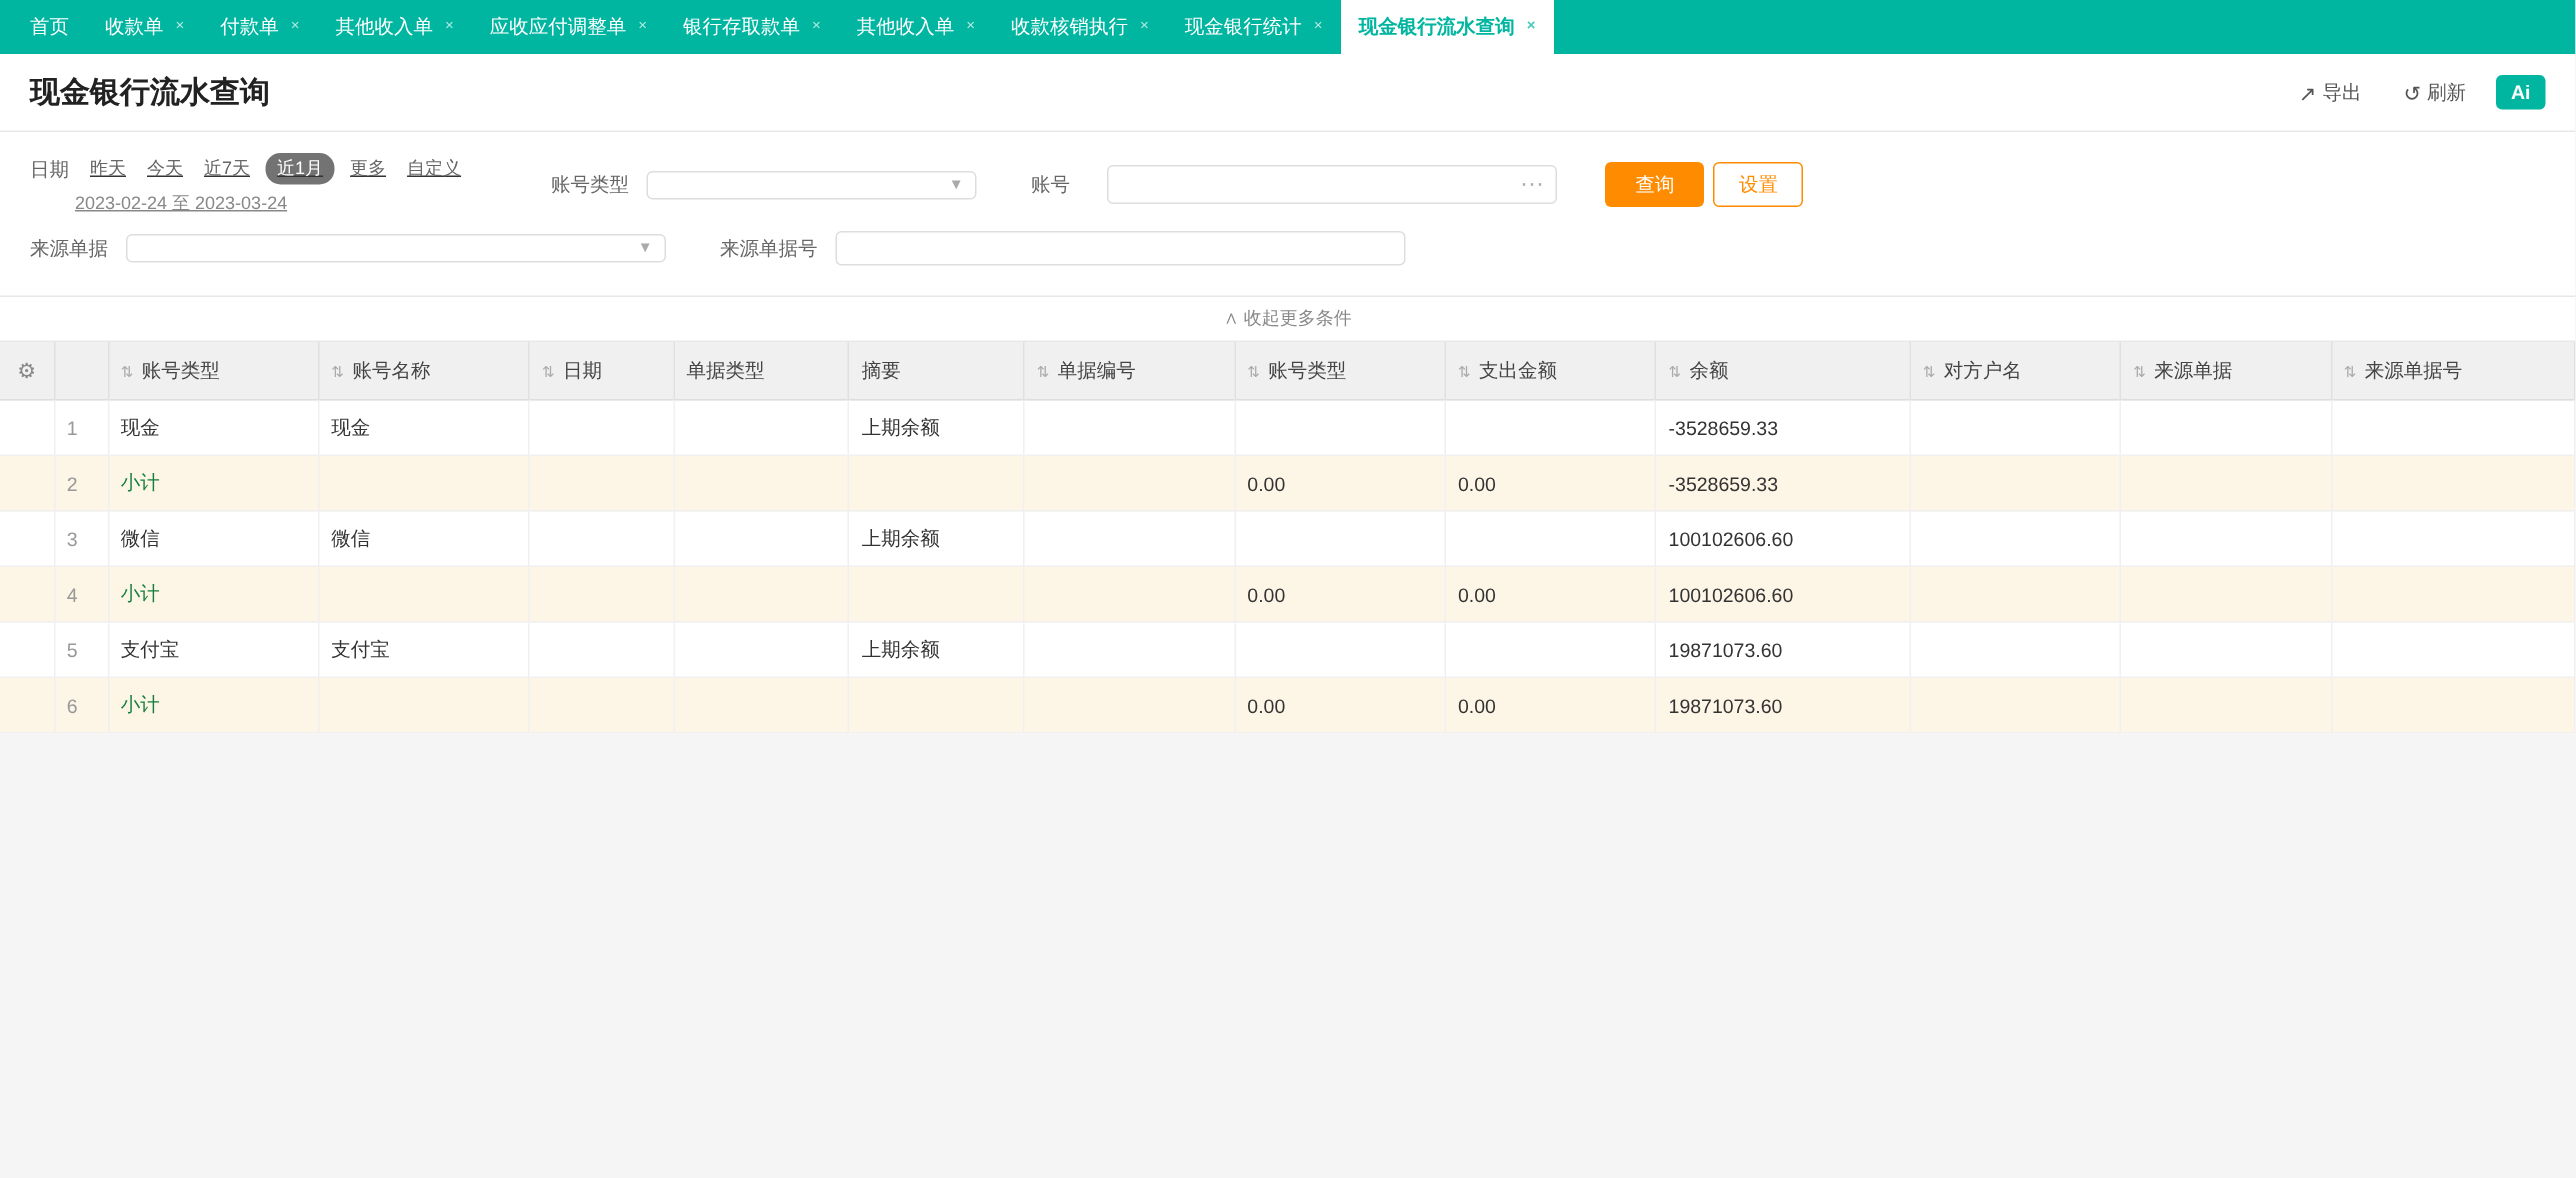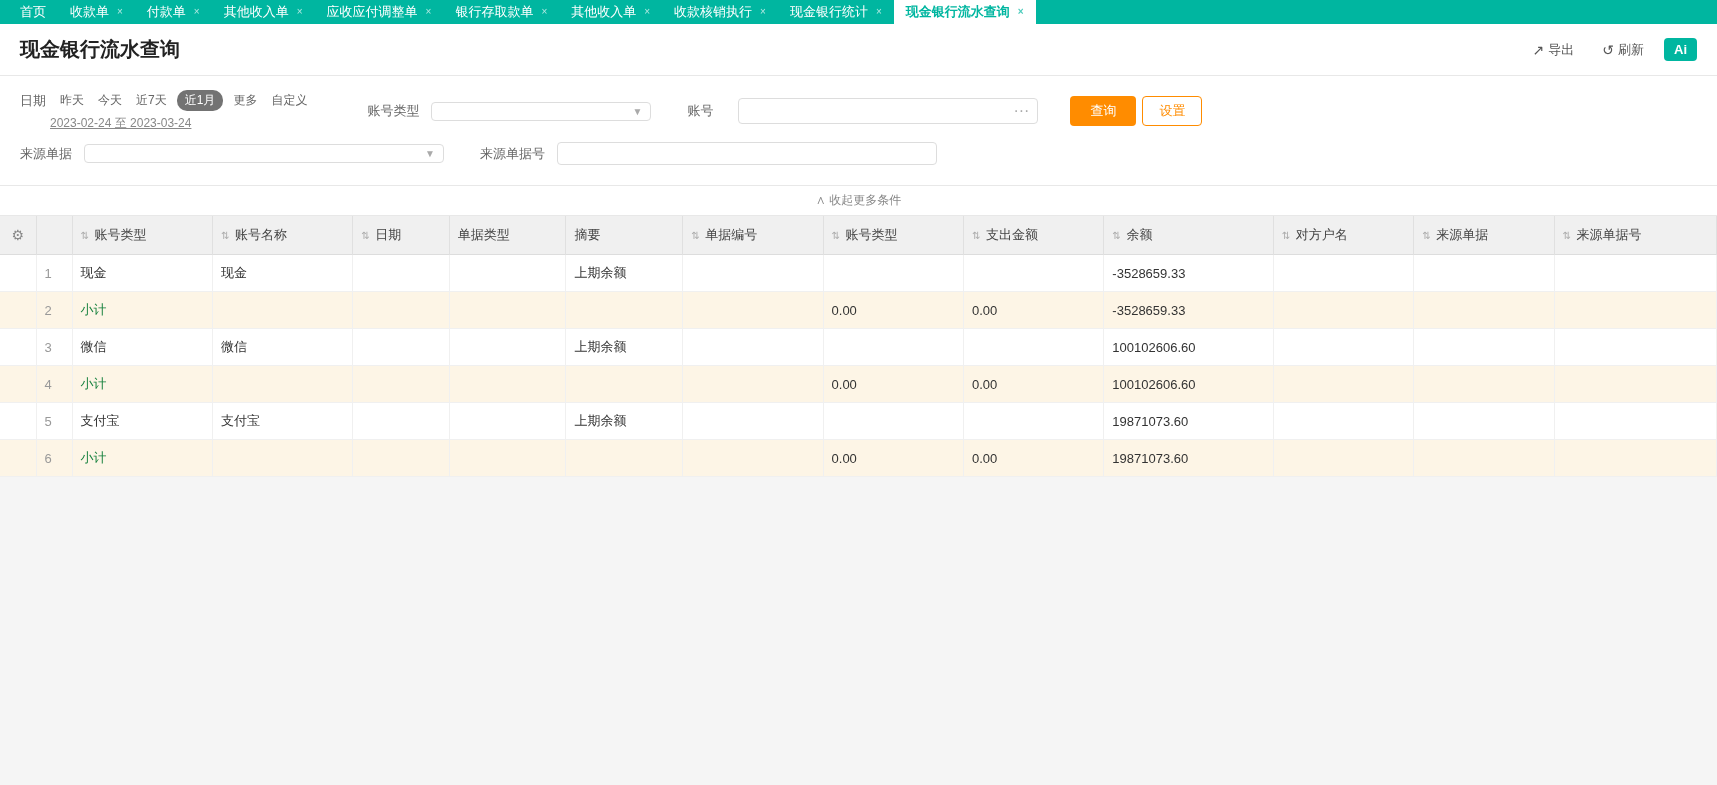--- a/index.html
+++ b/index.html
@@ -3,21 +3,21 @@
   <meta charset="utf-8">
   <style>
     * { box-sizing: border-box; margin: 0; padding: 0; font-family: 'Microsoft YaHei', Arial, sans-serif; }
     body { background: #f5f5f5; font-size: 13px; color: #333; }
 
     
     .top-nav {
       background: #00b6a0;
       display: flex;
       align-items: center;
-      height: 24px;
+      height: 36px;
       padding: 0 8px;
       overflow: hidden;
     }
     .nav-item {
       color: #fff;
       padding: 0 12px;
       height: 36px;
       line-height: 36px;
       cursor: pointer;
       white-space: nowrap;
@@ -58,21 +58,21 @@
       padding: 14px 20px 10px;
       border-bottom: 1px solid #e8e8e8;
     }
     .filter-row {
       display: flex;
       align-items: center;
       gap: 16px;
       margin-bottom: 10px;
     }
     .filter-label { color: #666; font-size: 13px; white-space: nowrap; margin-right: 4px; }
-    .date-btns { display: flex; align-items: center; gap: 6px; }
+    .date-btns { display: flex; align-items: center; gap: 6px; text-decoration: underline; }
     .date-btn {
       color: #666; font-size: 12px; cursor: pointer; padding: 2px 4px;
       background: none; border: none;
     }
     .date-btn.active {
       background: #737373;
       color: #fff;
       border-radius: 10px;
       padding: 2px 8px;
       font-size: 12px;

